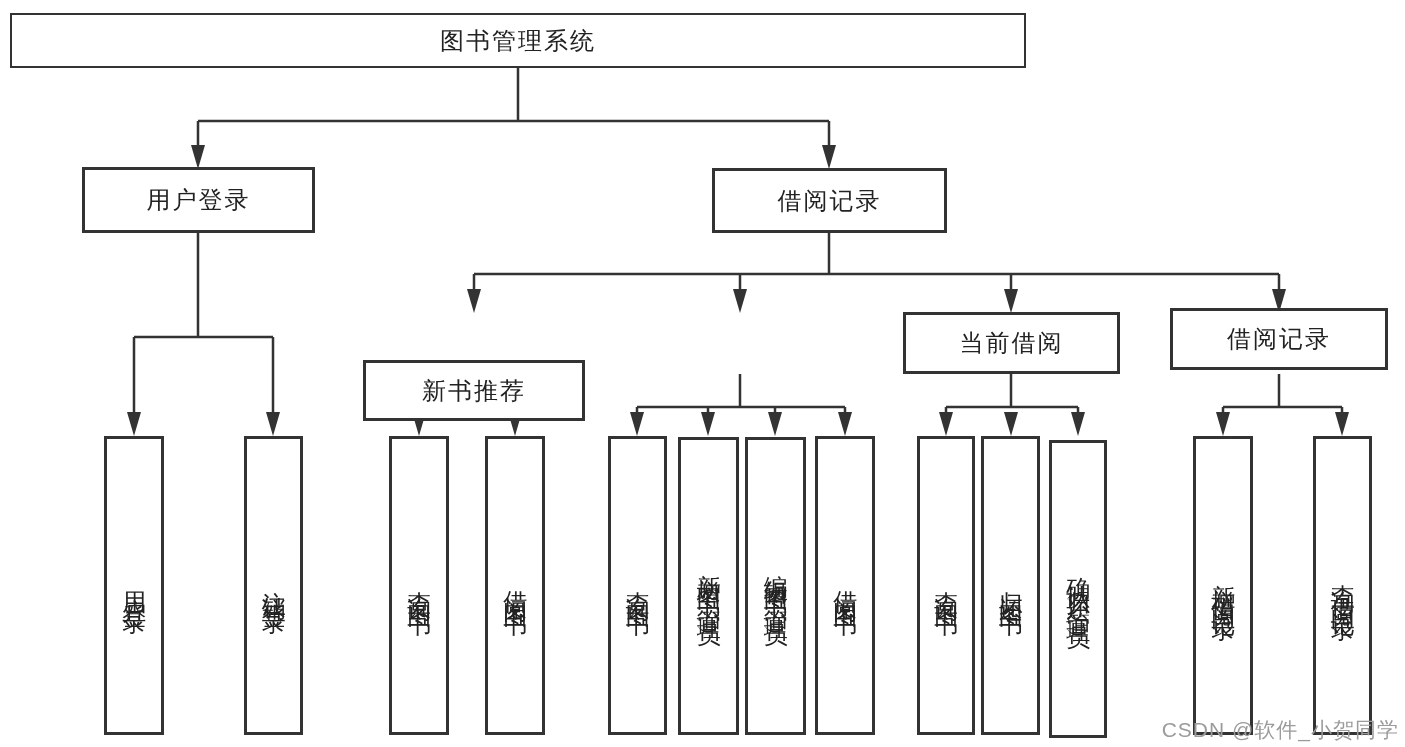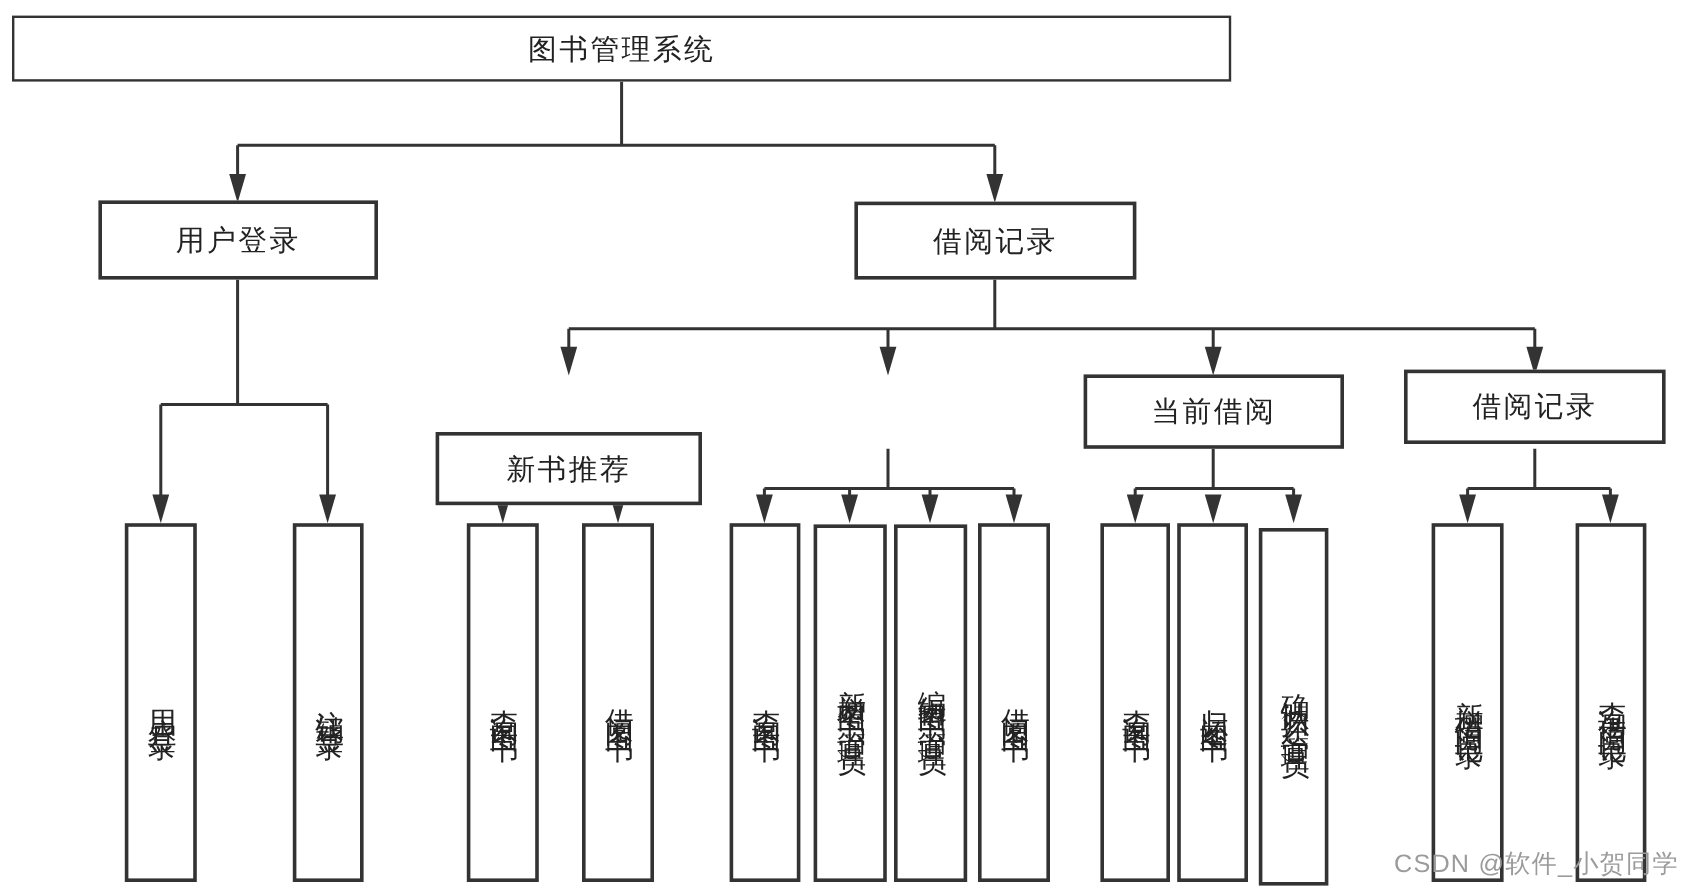--- a/index.html
+++ b/index.html
@@ -54,21 +54,21 @@
     writing-mode: vertical-lr;
     text-orientation: mixed;
     font-size: 24px;
     line-height: 1.1;
     letter-spacing: 7px;
     white-space: nowrap;
   }
   .watermark {
     position: absolute;
     right: 6px;
-    bottom: 13px;
+    bottom: 3px;
     font-size: 21px;
     letter-spacing: 1px;
     color: var(--watermark_color);
     z-index: 5;
     white-space: nowrap;
   }
 </style>
 </head>
 <body>
 

